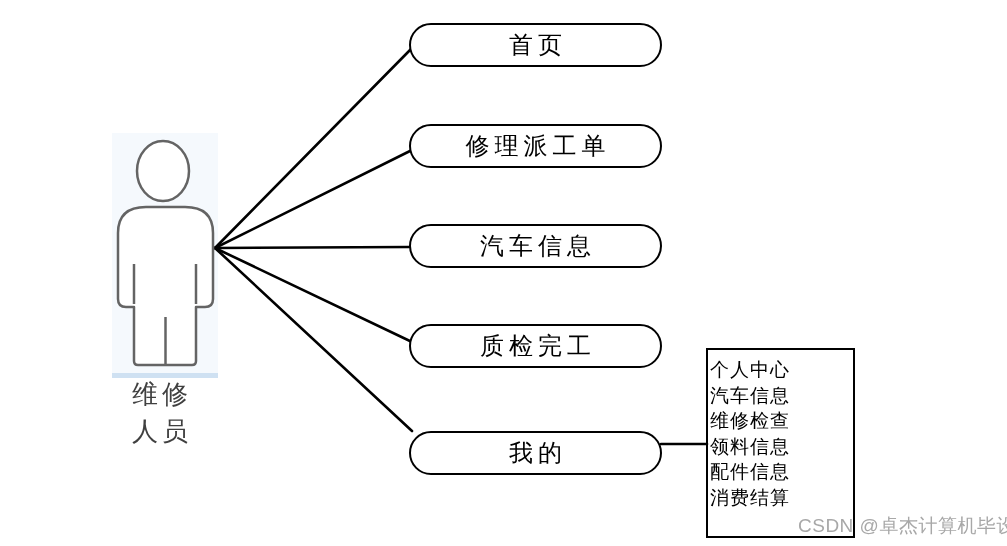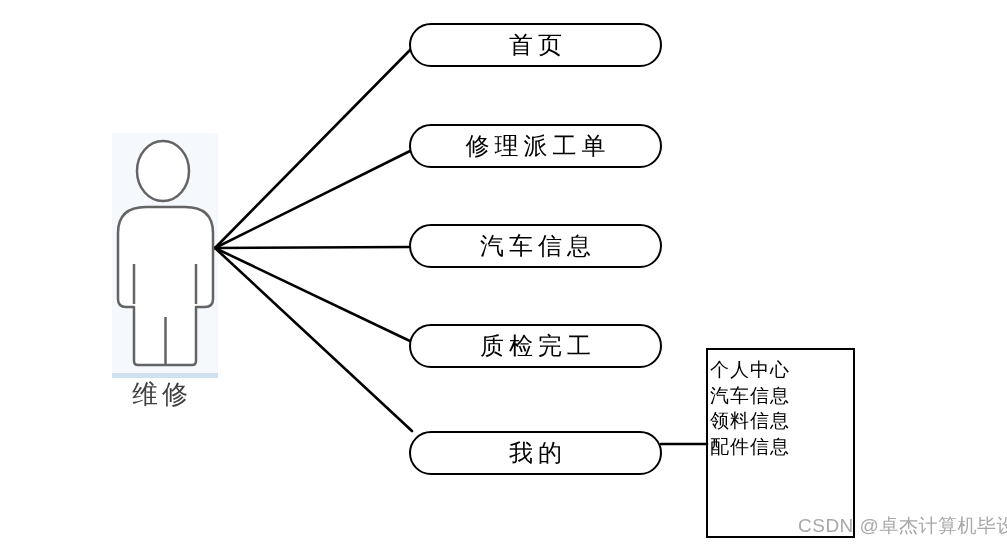--- a/index.html
+++ b/index.html
@@ -92,21 +92,24 @@
   </div>
   <div class="usecase uc5">
     <span>我的</span>
   </div>
 
   <div class="watermark">CSDN @卓杰计算机毕设</div>
 
   <div class="submenu">
     <div class="submenu-item">个人中心</div>
     <div class="submenu-item">汽车信息</div>
+    <div class="submenu-item">维修检查</div>
     <div class="submenu-item">领料信息</div>
     <div class="submenu-item">配件信息</div>
+    <div class="submenu-item">消费结算</div>
   </div>
 
   <div class="actor-label">
     <div>维修</div>
+    <div>人员</div>
   </div>
 
 </div>
 
 </body></html>

